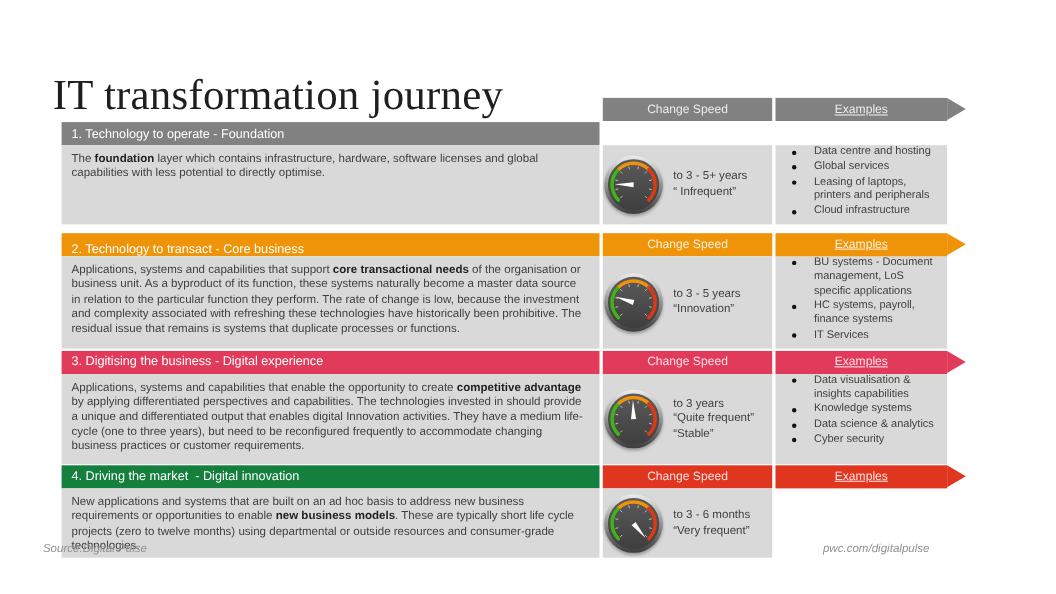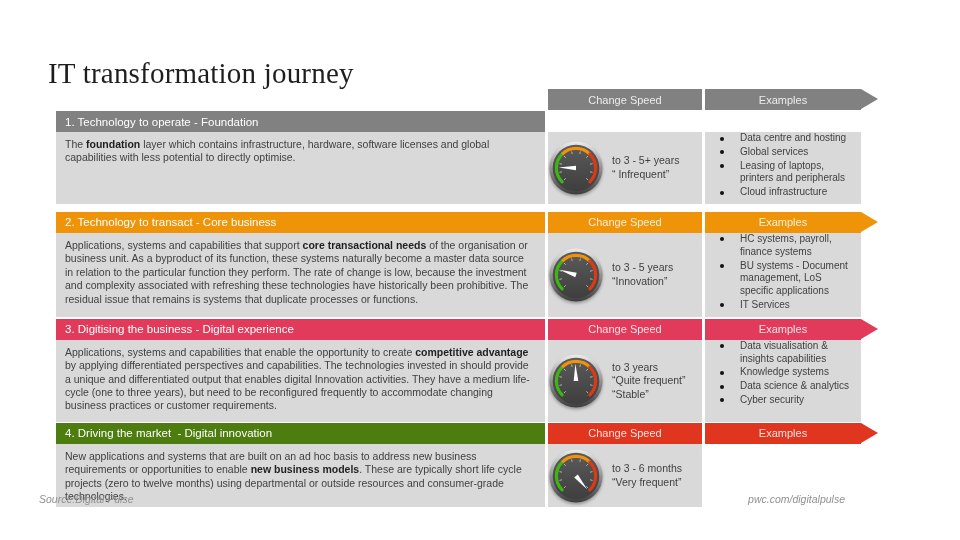--- a/index.html
+++ b/index.html
@@ -2,32 +2,32 @@
 <html><head>
 <meta charset="utf-8">
 <style>
   html,body{margin:0;padding:0;}
   body{
     width:960px;height:540px;position:relative;overflow:hidden;
     background:#ffffff;font-family:"Liberation Sans",sans-serif;
   }
   .page-title{
     position:absolute;left:48px;top:38px;
-    font-family:"Liberation Serif",serif;font-size:29px;font-weight:400;
+    font-family:"Liberation Serif",serif;font-size:39px;font-weight:400;
     color:#1e1e1e;letter-spacing:.2px;
   }
   .table{position:absolute;left:56px;top:89px;width:805px;}
   .row{display:grid;grid-template-columns:489px 154px 156px;column-gap:3px;}
   .row.r1{margin-bottom:8px}
   .row.r2{margin-bottom:2px}
   .row.r3{margin-bottom:1px}
   .bar-cell{height:21px;display:flex;align-items:center;box-sizing:border-box;}
   .bar-desc{padding-left:9px;font-size:11.5px;color:#ffffff;white-space:pre-wrap;}
   .bar-mid,.bar-ex{justify-content:center;font-size:11px;color:rgba(255,255,255,.85);}
-  .bar-ex{position:relative;}
+  .bar-ex{position:relative;text-decoration:underline;}
   .arrow{
     position:absolute;left:100%;top:0;width:0;height:0;
     border-top:10.5px solid transparent;border-bottom:10.5px solid transparent;
     border-left:17px solid #808080;
   }
   .cell-body{background:#D9D9D9;box-sizing:border-box;}
   .r1 .cell-body{min-height:66px}
   .r2 .cell-body{min-height:82px}
   .r3 .cell-body{min-height:82px}
   .r4 .cell-body{min-height:61px}
@@ -122,21 +122,21 @@
   </div>
 
   <div class="ex-item">
     <span class="dot"></span>
     <span>Cloud infrastructure</span>
   </div>
 </div>
   </div>
 
   <div class="row r2">
-    <div class="bar-cell bar-desc" style="background: rgb(239, 148, 9);">
+    <div class="bar-cell bar-desc" style="background: rgb(239, 148, 9); align-items: flex-end;">
       <span>2. Technology to transact - Core business</span>
     </div>
     <div class="bar-cell bar-mid" style="background: rgb(239, 148, 9);">
       <span>Change Speed</span>
     </div>
     <div class="bar-cell bar-ex" style="background: rgb(239, 148, 9);">
       <span>Examples</span>
       <span class="arrow" style="border-left-color: rgb(239, 148, 9);"></span>
     </div>
     <div class="cell-body body-desc"><span>Applications, systems and capabilities that support </span><b>core transactional needs</b><span> of the organisation or business unit. As a byproduct of its function, these systems naturally become a master data source in relation to the particular function they perform. The rate of change is low, because the investment and complexity associated with refreshing these technologies have historically been prohibitive. The residual issue that remains is systems that duplicate processes or functions.</span></div>
@@ -175,26 +175,26 @@
         </g>
       </svg>
       <div class="speed-text">
           <div>to 3 - 5 years</div>
           <div>“Innovation”</div>
         </div>
     </div>
     <div class="cell-body body-ex">
   <div class="ex-item">
     <span class="dot"></span>
+    <span>BU systems - Document management, LoS specific applications</span>
+  </div>
+
+  <div class="ex-item">
+    <span class="dot"></span>
     <span>HC systems, payroll, finance systems</span>
-  </div>
-
-  <div class="ex-item">
-    <span class="dot"></span>
-    <span>BU systems - Document management, LoS specific applications</span>
   </div>
 
   <div class="ex-item">
     <span class="dot"></span>
     <span>IT Services</span>
   </div>
 </div>
   </div>
 
   <div class="row r3">
@@ -266,21 +266,21 @@
   </div>
 
   <div class="ex-item">
     <span class="dot"></span>
     <span>Cyber security</span>
   </div>
 </div>
   </div>
 
   <div class="row r4">
-    <div class="bar-cell bar-desc" style="background: #4d7c0f;">
+    <div class="bar-cell bar-desc" style="background: #15803d;">
       <span>4. Driving the market  - Digital innovation</span>
     </div>
     <div class="bar-cell bar-mid" style="background: rgb(224, 53, 31);">
       <span>Change Speed</span>
     </div>
     <div class="bar-cell bar-ex" style="background: rgb(224, 53, 31);">
       <span>Examples</span>
       <span class="arrow" style="border-left-color: rgb(224, 53, 31);"></span>
     </div>
     <div class="cell-body body-desc"><span>New applications and systems that are built on an ad hoc basis to address new business requirements or opportunities to enable </span><b>new business models</b><span>. These are typically short life cycle projects (zero to twelve months) using departmental or outside resources and consumer-grade technologies.</span></div>

